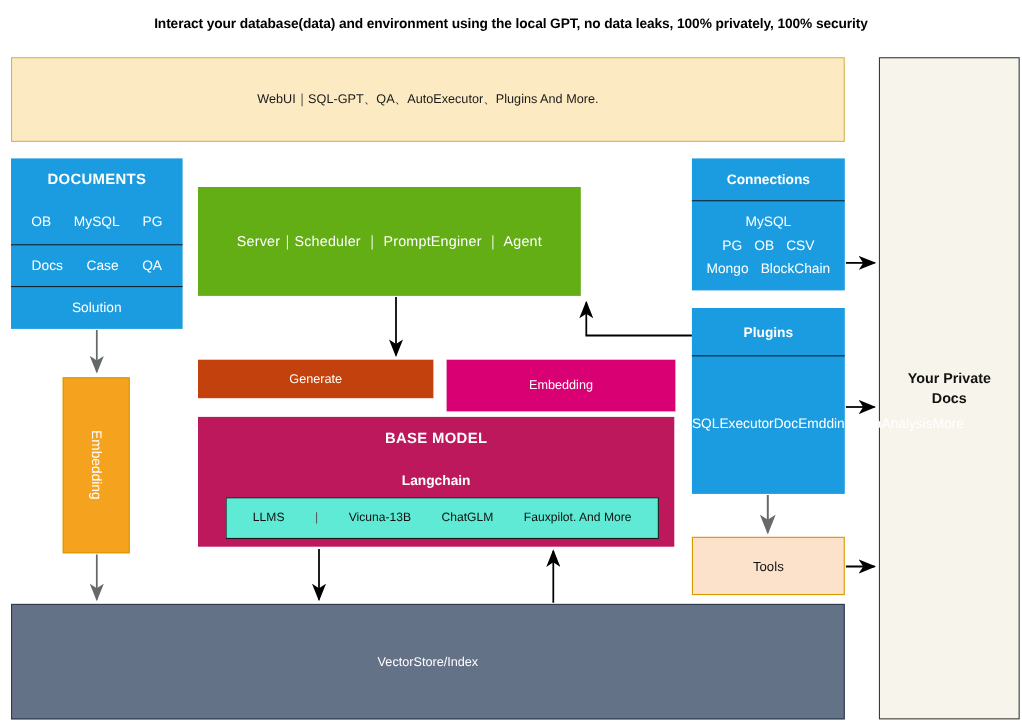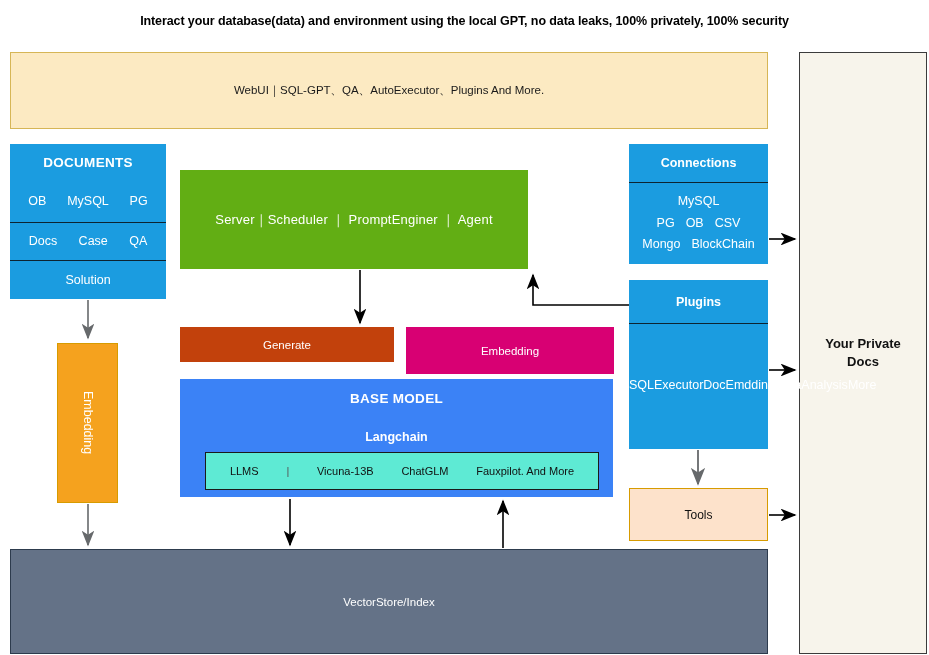--- a/index.html
+++ b/index.html
@@ -222,21 +222,21 @@
     color: #ffffff;
     font-size: 11.5px;
   }
 
   
   #base-model {
     left: 180px;
     top: 379px;
     width: 433px;
     height: 118px;
-    background: #3b82f6;
+    background: #be185d;
     color: #ffffff;
     justify-content: flex-start;
     padding-top: 12px;
     box-sizing: border-box;
   }
   #base-model .bm-title {
     font-size: 13.5px;
     font-weight: bold;
     letter-spacing: 0.3px;
   }

